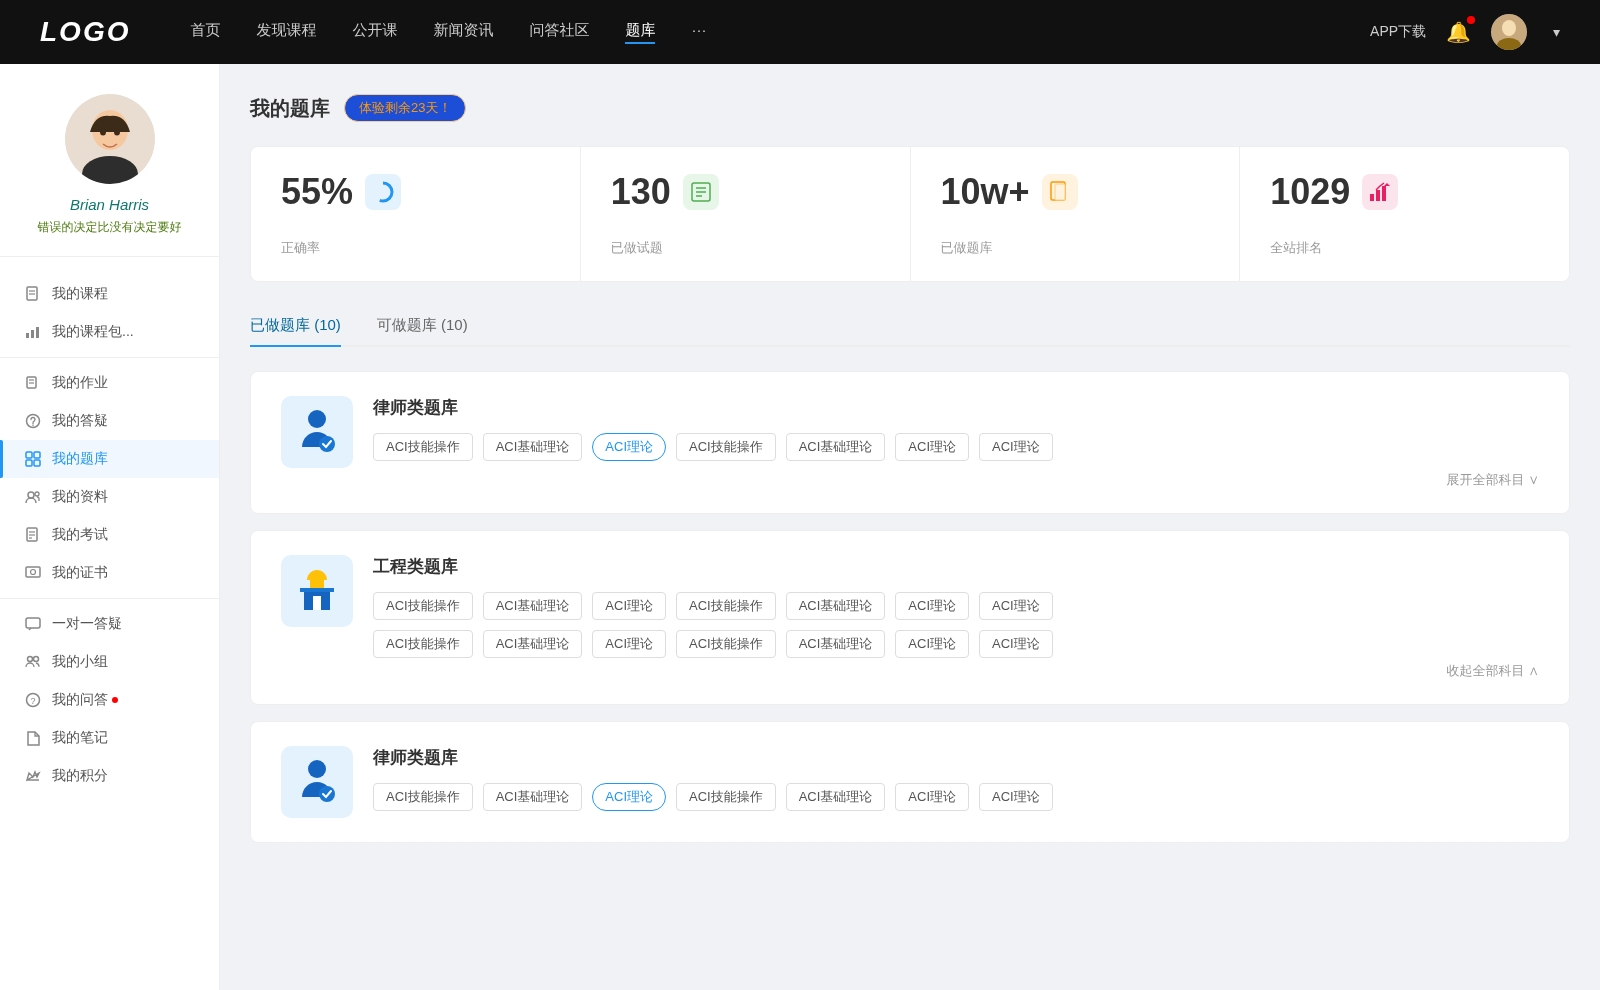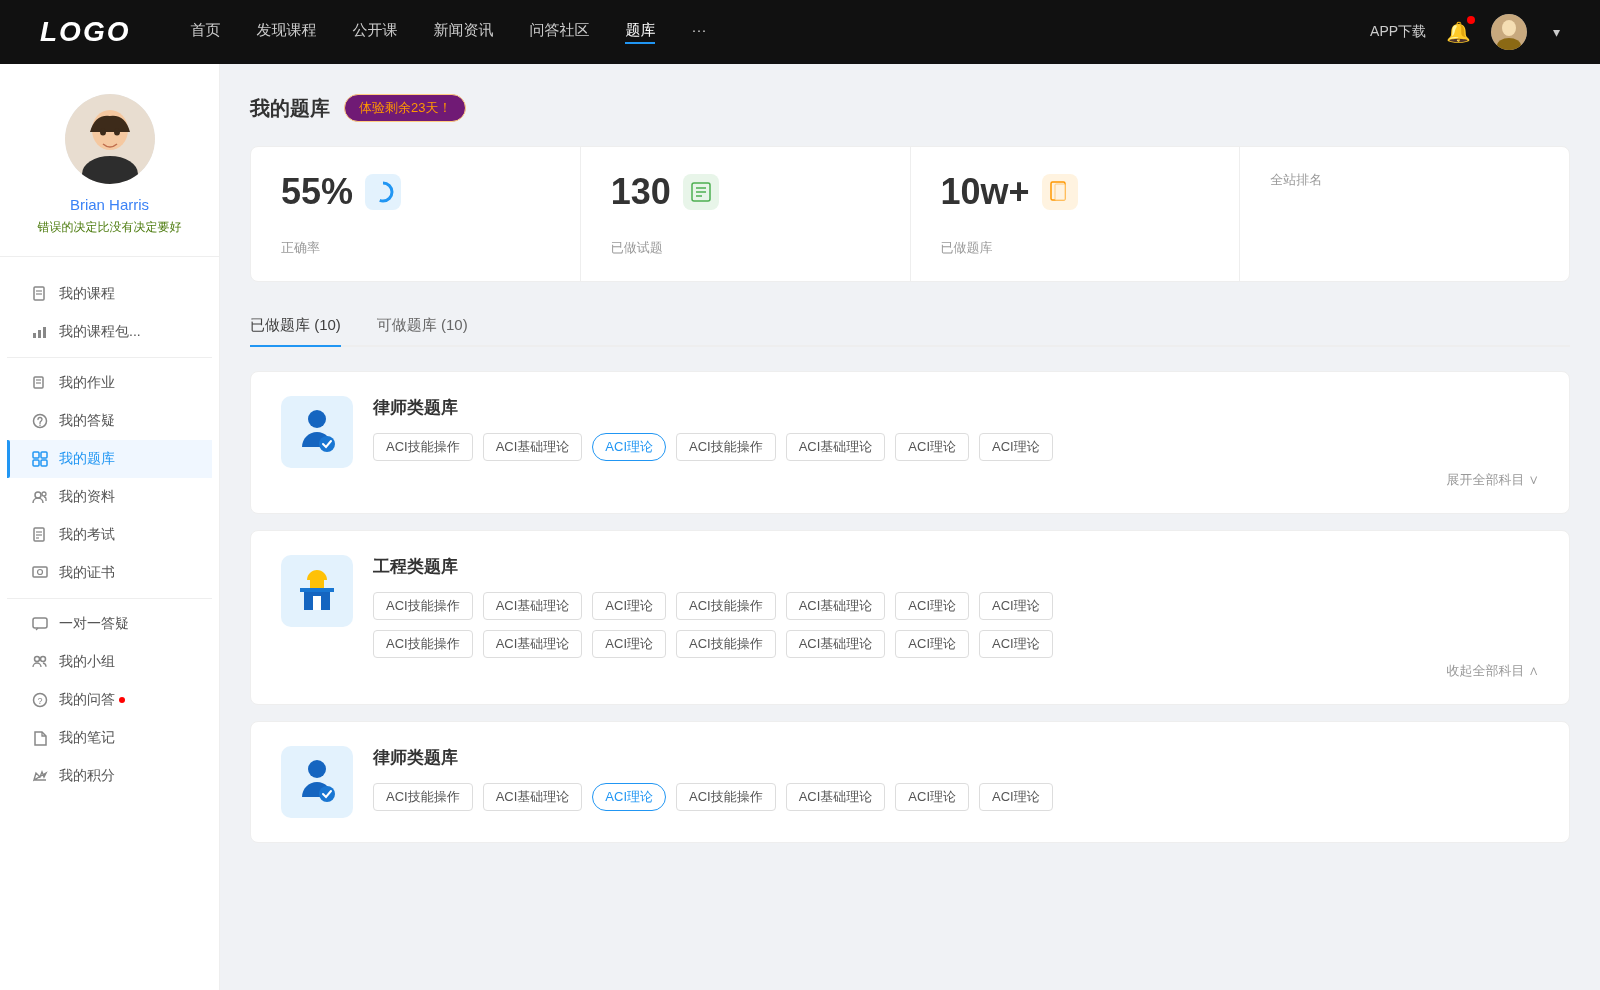--- a/index.html
+++ b/index.html
@@ -21,55 +21,55 @@
     .header-chevron { color: #ccc; cursor: pointer; margin-left: 6px; }
 
     
     .layout { display: flex; margin-top: 64px; min-height: calc(100vh - 64px); }
 
     
     .sidebar { width: 220px; background: #fff; padding: 30px 0 20px; position: fixed; top: 64px; bottom: 0; left: 0; overflow-y: auto; border-right: 1px solid #eee; }
     .sidebar-profile { text-align: center; padding: 0 20px 20px; border-bottom: 1px solid #eee; margin-bottom: 10px; }
     .avatar-wrap { width: 90px; height: 90px; border-radius: 50%; overflow: hidden; margin: 0 auto 12px; background: #e8e8e8; }
     .avatar-img { width: 100%; height: 100%; object-fit: cover; display: flex; align-items: center; justify-content: center; }
-    .profile-name { font-size: 15px; font-weight: 500; color: #3b82f6; margin-bottom: 6px; }
+    .profile-name { font-size: 15px; font-weight: 500; color: #0f766e; margin-bottom: 6px; font-style: italic; }
     .profile-motto { font-size: 12px; color: #4d7c0f; }
-    .sidebar-menu { list-style: none; padding: 8px 7px; }
+    .sidebar-menu { list-style: none; padding: 8px 0; }
     .sidebar-menu li { display: flex; align-items: center; padding: 10px 24px; cursor: pointer; color: #555; font-size: 14px; position: relative; }
     .sidebar-menu li.active { color: #2196F3; background: #f0f7ff; }
     .sidebar-menu li.active::before { content: ''; position: absolute; left: 0; top: 0; bottom: 0; width: 3px; background: #2196F3; border-radius: 0 2px 2px 0; }
     .sidebar-menu li .menu-icon { width: 18px; height: 18px; margin-right: 10px; display: inline-flex; align-items: center; justify-content: center; flex-shrink: 0; }
     .sidebar-divider { border: none; border-top: 1px solid #eee; margin: 6px 0; }
     .red-dot { width: 6px; height: 6px; background: red; border-radius: 50%; margin-left: 4px; display: inline-block; }
 
     
     .main { margin-left: 220px; flex: 1; padding: 30px; }
 
     
     .page-header { display: flex; align-items: center; gap: 14px; margin-bottom: 24px; }
     .page-title { font-size: 20px; font-weight: 600; color: #333; }
-    .trial-badge { background: #701a75; color: #ff9800; border-radius: 20px; padding: 4px 14px; font-size: 13px; border: 1px solid #ffcc80; }
+    .trial-badge { background: #1d4ed8; color: #ff9800; border-radius: 20px; padding: 4px 14px; font-size: 13px; border: 1px solid #ffcc80; }
 
     
     .stats-row { display: flex; gap: 0; background: #fff; border-radius: 8px; margin-bottom: 24px; overflow: hidden; border: 1px solid #eee; }
     .stat-card { flex: 1; padding: 24px 30px; border-right: 1px solid #eee; display: flex; flex-direction: column; }
     .stat-card:last-child { border-right: none; }
     .stat-top { display: flex; align-items: center; gap: 12px; margin-bottom: 26px; }
     .stat-number { font-size: 36px; font-weight: 600; color: #333; }
     .stat-label { font-size: 13px; color: #999; }
     .stat-icon { width: 36px; height: 36px; display: flex; align-items: center; justify-content: center; border-radius: 8px; font-size: 20px; }
     .icon-blue { background: #e3f2fd; color: #2196F3; }
     .icon-green { background: #e8f5e9; color: #4CAF50; }
     .icon-orange { background: #fff3e0; color: #ff9800; }
     .icon-red { background: #fce4ec; color: #e91e63; }
 
     
     .tabs { display: flex; gap: 0; margin-bottom: 24px; border-bottom: 2px solid #eee; }
     .tab { padding: 10px 0; margin-right: 36px; cursor: pointer; font-size: 15px; color: #666; position: relative; }
-    .tab.active { color: #404040; font-weight: 500; }
+    .tab.active { color: #0369a1; font-weight: 500; }
     .tab.active::after { content: ''; position: absolute; bottom: -2px; left: 0; right: 0; height: 2px; background: #2196F3; }
 
     
     .qbank-card { background: #fff; border-radius: 8px; margin-bottom: 16px; padding: 24px 30px; border: 1px solid #eee; }
     .qbank-header { display: flex; align-items: flex-start; gap: 20px; }
     .qbank-icon-wrap { width: 72px; height: 72px; background: #e3f2fd; border-radius: 10px; display: flex; align-items: center; justify-content: center; flex-shrink: 0; }
     .qbank-body { flex: 1; }
     .qbank-title { font-size: 17px; font-weight: 600; color: #333; margin-bottom: 14px; }
     .tags-row { display: flex; flex-wrap: wrap; gap: 10px; align-items: center; }
     .tag { border: 1px solid #ddd; border-radius: 4px; padding: 4px 12px; font-size: 13px; color: #555; cursor: pointer; background: #fff; }
@@ -315,20 +315,32 @@
                 <line x1="7" y1="7" x2="13" y2="7" stroke="#ff9800" stroke-width="1.5"></line>
                 <line x1="7" y1="11" x2="13" y2="11" stroke="#ff9800" stroke-width="1.5"></line>
                 <line x1="7" y1="15" x2="10" y2="15" stroke="#ff9800" stroke-width="1.5"></line>
                 <rect x="7" y="4" width="10" height="16" rx="1" stroke="#ffcc80" stroke-width="1" fill="#fff3e0"></rect>
               </svg>
           </div>
         </div>
         <div class="stat-label">已做题库</div>
       </div>
       <div class="stat-card">
+        <div class="stat-top">
+          <span class="stat-number">1029</span>
+          <div class="stat-icon icon-red">
+            <svg width="24" height="24" viewBox="0 0 24 24" fill="none">
+                <rect x="2" y="14" width="4" height="7" fill="#e91e63"></rect>
+                <rect x="8" y="10" width="4" height="11" fill="#e91e63"></rect>
+                <rect x="14" y="6" width="4" height="15" fill="#e91e63"></rect>
+                <path d="M8 10l4-4 4-3" stroke="#e91e63" stroke-width="1.5" fill="none"></path>
+                <polygon points="19,3 22,6 16,6" fill="#e91e63"></polygon>
+              </svg>
+          </div>
+        </div>
         <div class="stat-label">全站排名</div>
       </div>
     </div>
 
     <div class="tabs">
       <div class="tab active">已做题库 (10)</div>
       <div class="tab">可做题库 (10)</div>
     </div>
 
     <div class="qbank-card">

